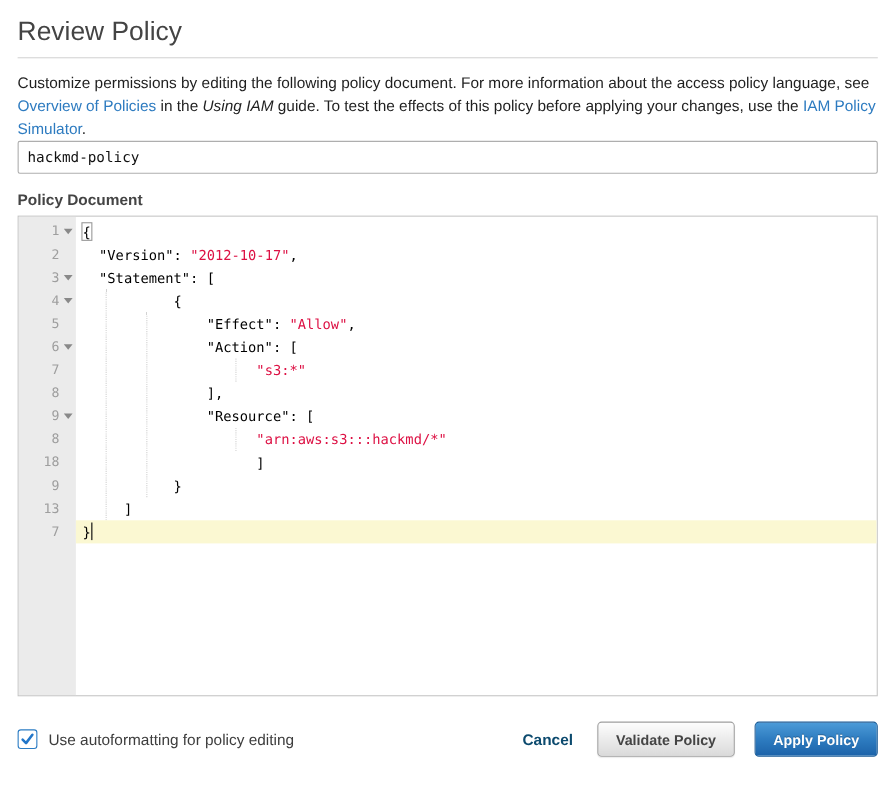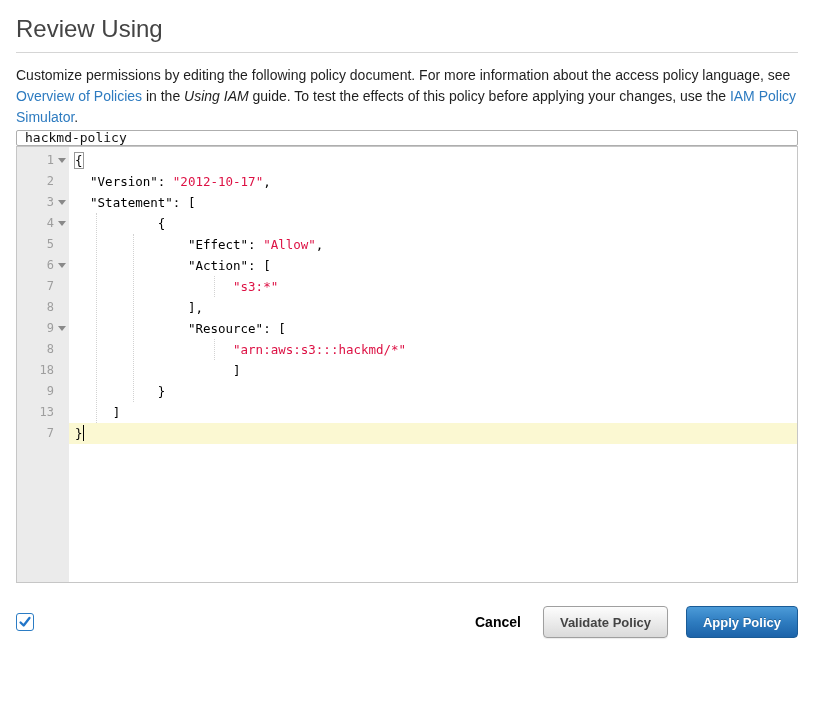--- a/index.html
+++ b/index.html
@@ -32,21 +32,21 @@
 
   .field-label {
     margin: 15px 0 7px;
     font-weight: bold;
     font-size: 14px;
     color: #444;
   }
 
   .name-input {
     width: 100%;
-    height: 16px;
+    height: 30px;
     border: 1px solid #aeaeae;
     border-radius: 2px;
     padding: 5px 8px;
     font-family: "DejaVu Sans Mono", monospace;
     font-size: 13px;
     color: #111;
     background: #fff;
   }
 
   
@@ -130,21 +130,21 @@
     align-items: center; justify-content: center;
     cursor: pointer;
     flex: none;
   }
   .checkbox svg { display: block; }
   .autofmt-label { margin-left: 10px; font-size: 14px; color: #3d3d3d; }
 
   .actions { display: flex; align-items: center; }
   .cancel {
     font-size: 14px; font-weight: bold;
-    color: #000000; text-decoration: none;
+    color: #0c4a6e; text-decoration: none;
     margin-right: 22px; cursor: pointer;
   }
   .btn {
     height: 32px;
     padding: 0 16px;
     border-radius: 4px;
     font-family: "Liberation Sans", sans-serif;
     font-size: 13px; font-weight: bold;
     cursor: pointer;
   }
@@ -160,27 +160,28 @@
     border: 1px solid #1a5b96;
     color: #fff;
     text-shadow: 0 -1px 0 rgba(0,0,0,0.25);
   }
 </style>
 </head>
 <body>
 
 <div class="page">
 
-  <h1 class="page-title">Review Using</h1>
+  <h1 class="page-title">Review Policy</h1>
   <hr class="title-rule">
 
   <p class="desc"><span>Customize permissions by editing the following policy document. For more information about the access policy language, see </span><a class="link">Overview of Policies</a><span> in the </span><span class="italic">Using IAM</span><span> guide. To test the effects of this policy before applying your changes, use the </span><a class="link">IAM Policy Simulator</a><span>.</span></p>
 
   <input class="name-input" type="text" value="hackmd-policy" style="">
 
+  <div class="field-label">Policy Document</div>
 
   <div class="editor">
     <div class="gutter">
         <div class="gline">1<span class="fold"></span></div>
         <div class="gline">2</div>
         <div class="gline">3<span class="fold"></span></div>
         <div class="gline">4<span class="fold"></span></div>
         <div class="gline">5</div>
         <div class="gline">6<span class="fold"></span></div>
         <div class="gline">7</div>
@@ -214,20 +215,21 @@
       </div>
   </div>
 
   <div class="footer">
     <label class="autofmt">
       <span class="checkbox">
         <svg width="16" height="16" viewBox="0 0 18 18">
           <polyline id="checkmark" points="4,9.5 7.5,13 14,4.5" stroke="#2276c9" stroke-width="2.6" fill="none" stroke-linecap="round" stroke-linejoin="round"></polyline>
         </svg>
       </span>
+      <span class="autofmt-label">Use autoformatting for policy editing</span>
     </label>
 
     <div class="actions">
       <a class="cancel">Cancel</a>
       <button class="btn btn-default">Validate Policy</button>
       <button class="btn btn-primary">Apply Policy</button>
     </div>
   </div>
 
 </div>

